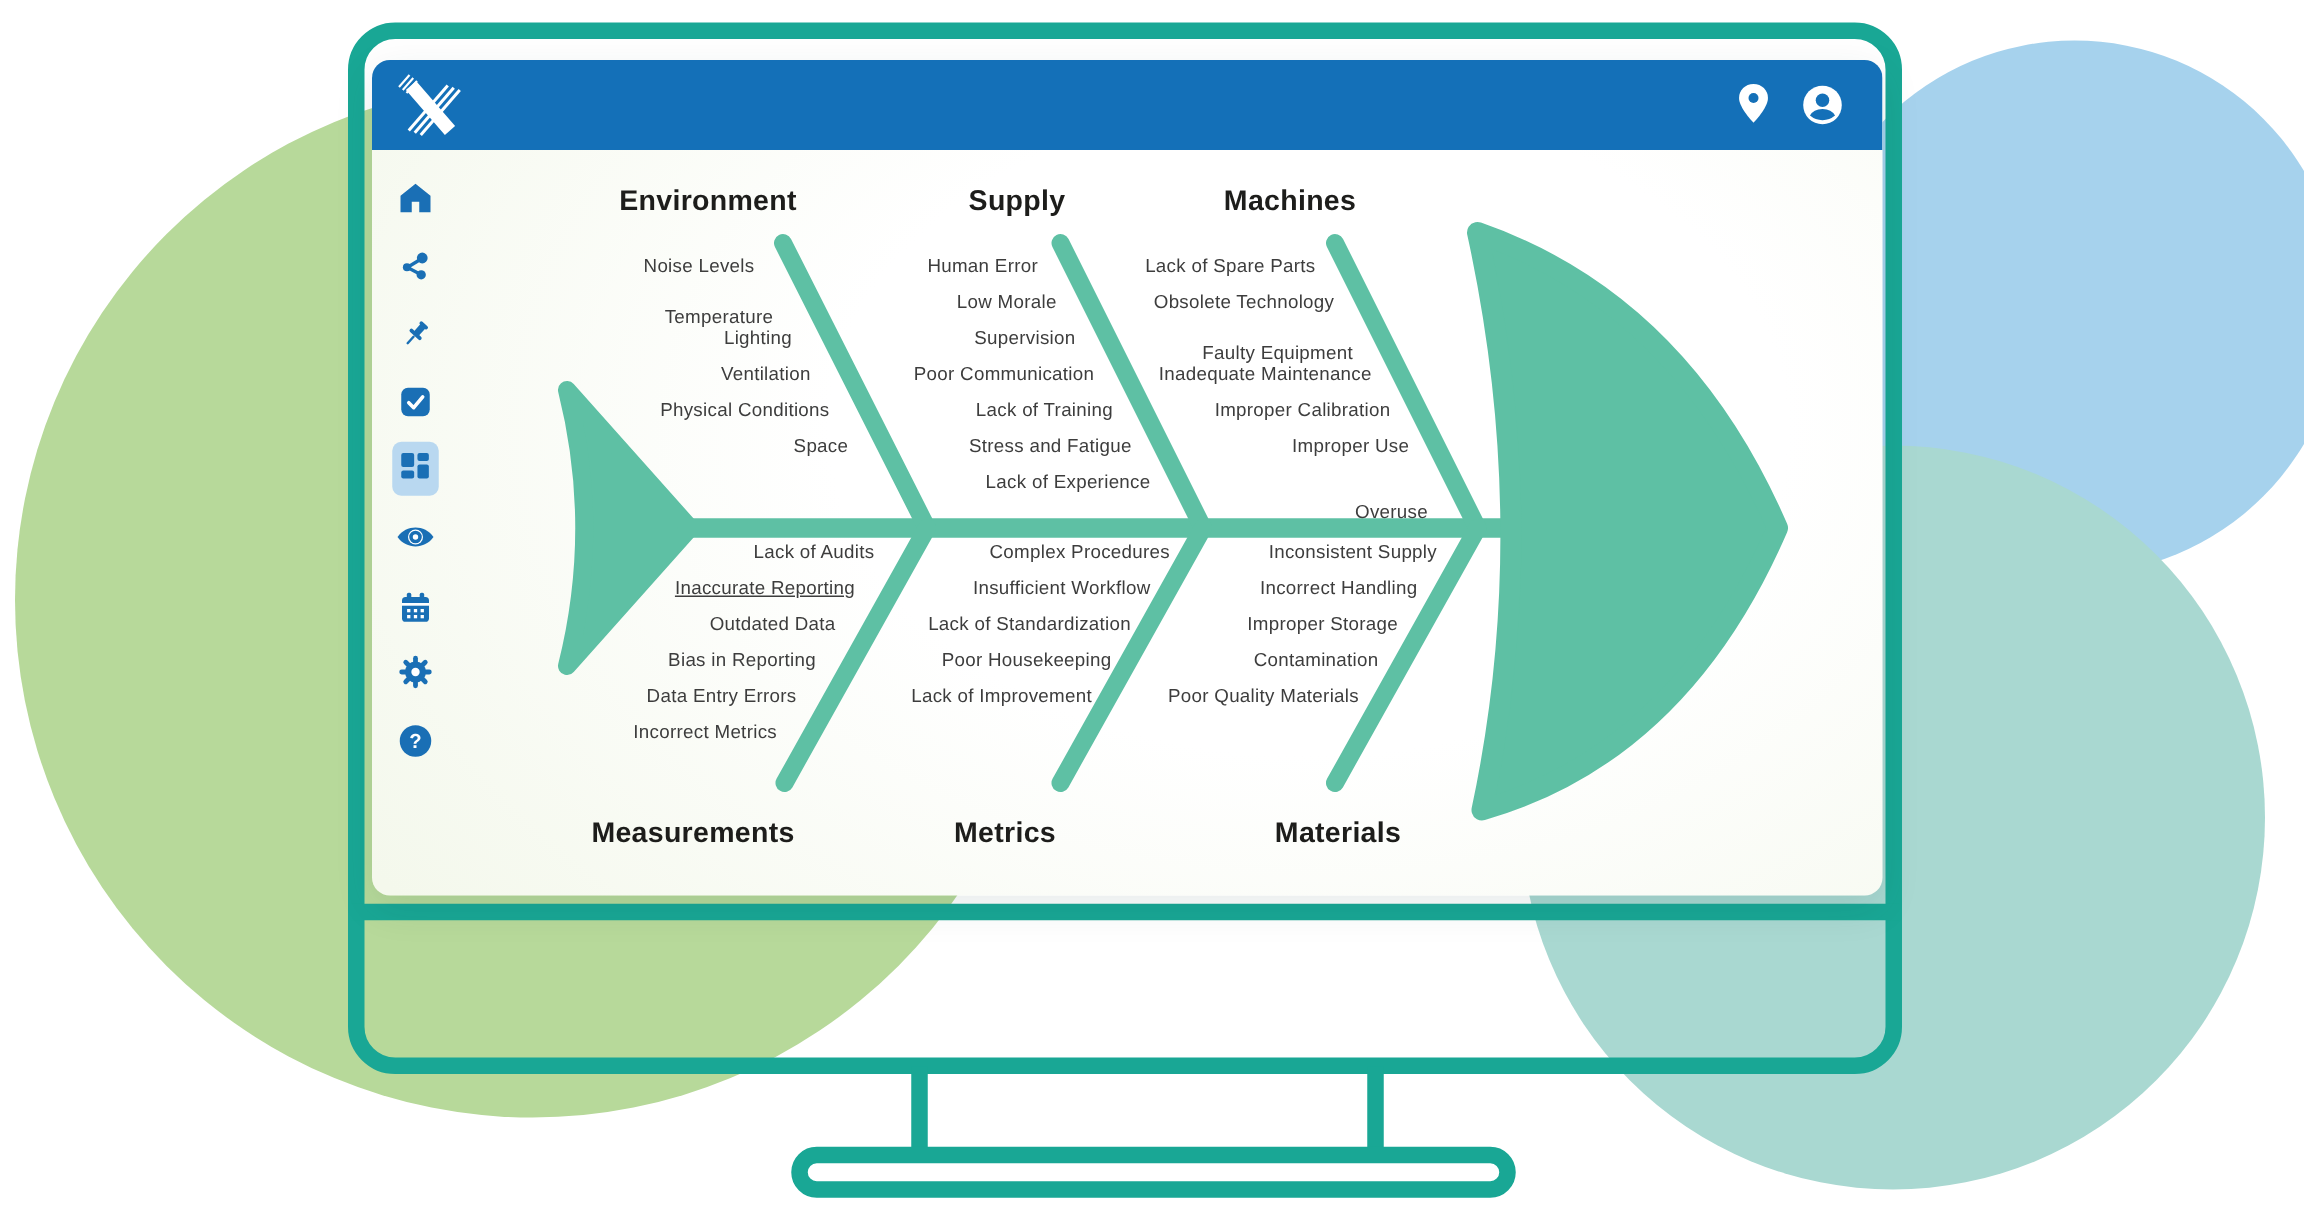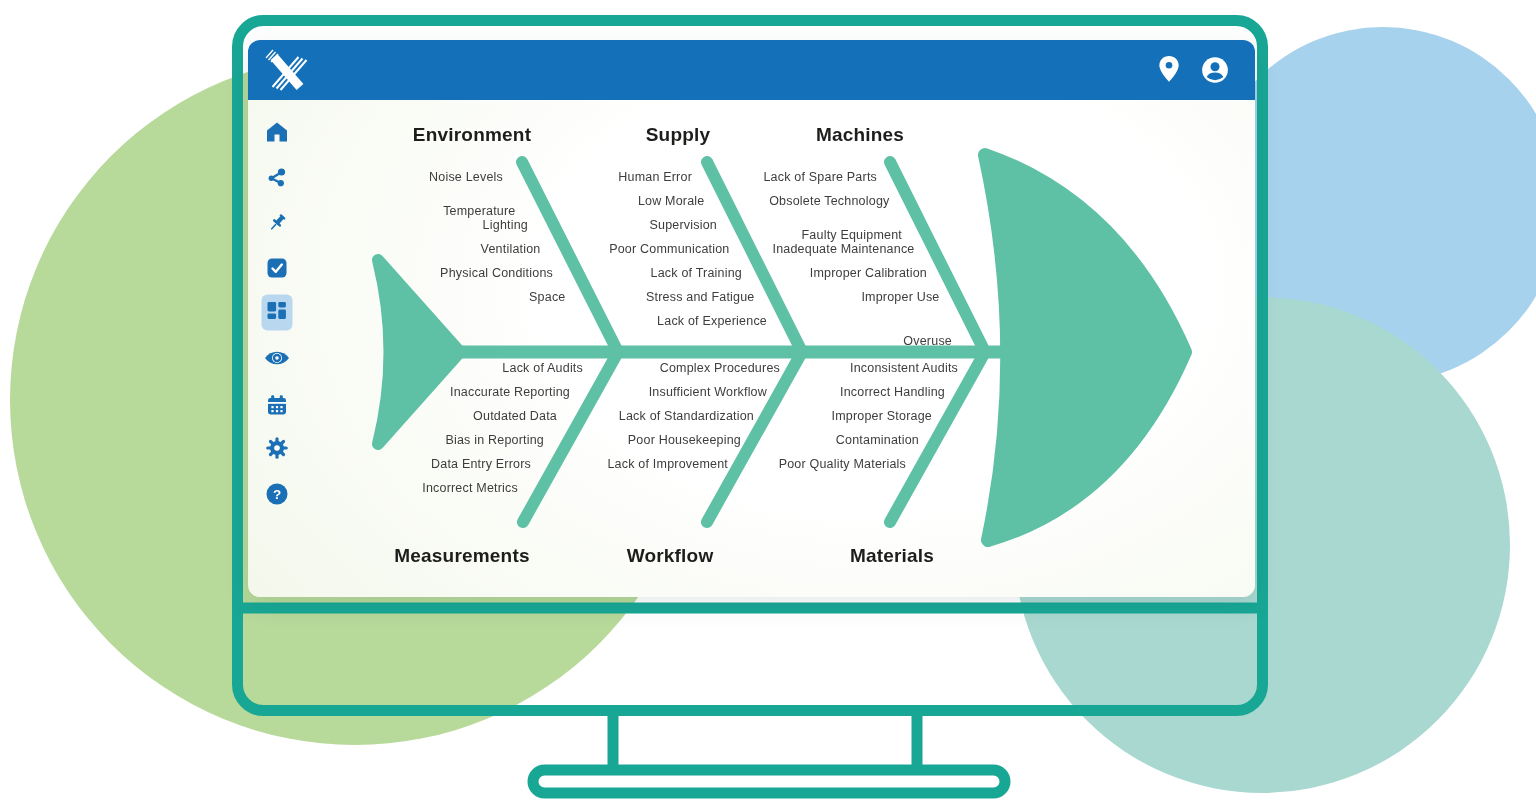--- a/index.html
+++ b/index.html
@@ -198,21 +198,21 @@
         <line x1="737" y1="312" x2="642" y2="482"></line>
       </g>
       <path d="M 737,115 Q 872,162 937,312 Q 872,462 740,500 Q 780,312 737,115 Z" stroke-width="14" stroke-linejoin="round"></path>
     </g>
   </svg>
 
   <div class="cat-label" style="left:224px;top:84px;">Environment</div>
   <div class="cat-label" style="left:430px;top:84px;">Supply</div>
   <div class="cat-label" style="left:612px;top:84px;">Machines</div>
   <div class="cat-label" style="left:214px;top:505px;">Measurements</div>
-  <div class="cat-label" style="left:422px;top:505px;">Workflow</div>
+  <div class="cat-label" style="left:422px;top:505px;">Metrics</div>
   <div class="cat-label" style="left:644px;top:505px;">Materials</div>
 
   <div class="layer">
       <span class="bone-item" style="right: 752px; top: 130px;">Noise Levels</span>
       <span class="bone-item" style="right: 739.5px; top: 154px; margin-top: 10px;">Temperature</span>
       <span class="bone-item" style="right: 727px; top: 178px;">Lighting</span>
       <span class="bone-item" style="right: 714.5px; top: 202px;">Ventilation</span>
       <span class="bone-item" style="right: 702px; top: 226px;">Physical Conditions</span>
       <span class="bone-item" style="right: 689.5px; top: 250px;">Space</span>
     </div>
@@ -229,34 +229,34 @@
       <span class="bone-item" style="right: 378px; top: 130px;">Lack of Spare Parts</span>
       <span class="bone-item" style="right: 365.5px; top: 154px;">Obsolete Technology</span>
       <span class="bone-item" style="right: 353px; top: 188px;">Faulty Equipment</span>
       <span class="bone-item" style="right: 340.5px; top: 202px;">Inadequate Maintenance</span>
       <span class="bone-item" style="right: 328px; top: 226px;">Improper Calibration</span>
       <span class="bone-item" style="right: 315.5px; top: 250px;">Improper Use</span>
       <span class="bone-item" style="right: 303px; top: 274px; margin-top: 20px;">Overuse</span>
     </div>
   <div class="layer">
       <span class="bone-item" style="right: 672px; top: 321px;">Lack of Audits</span>
-      <span class="bone-item" style="right: 685px; top: 345px;">Inaccurate Reporting</span>
+      <span class="bone-item" style="right: 685px; top: 345px; text-decoration: underline;">Inaccurate Reporting</span>
       <span class="bone-item" style="right: 698px; top: 369px;">Outdated Data</span>
       <span class="bone-item" style="right: 711px; top: 393px;">Bias in Reporting</span>
       <span class="bone-item" style="right: 724px; top: 417px;">Data Entry Errors</span>
       <span class="bone-item" style="right: 737px; top: 441px;">Incorrect Metrics</span>
     </div>
   <div class="layer">
       <span class="bone-item" style="right: 475px; top: 321px;">Complex Procedures</span>
       <span class="bone-item" style="right: 488px; top: 345px;">Insufficient Workflow</span>
       <span class="bone-item" style="right: 501px; top: 369px;">Lack of Standardization</span>
       <span class="bone-item" style="right: 514px; top: 393px;">Poor Housekeeping</span>
       <span class="bone-item" style="right: 527px; top: 417px;">Lack of Improvement</span>
     </div>
   <div class="layer">
-      <span class="bone-item" style="right: 297px; top: 321px;">Inconsistent Audits</span>
+      <span class="bone-item" style="right: 297px; top: 321px;">Inconsistent Supply</span>
       <span class="bone-item" style="right: 310px; top: 345px;">Incorrect Handling</span>
       <span class="bone-item" style="right: 323px; top: 369px;">Improper Storage</span>
       <span class="bone-item" style="right: 336px; top: 393px;">Contamination</span>
       <span class="bone-item" style="right: 349px; top: 417px;">Poor Quality Materials</span>
     </div>
 
 </div>
 
 </body></html>

